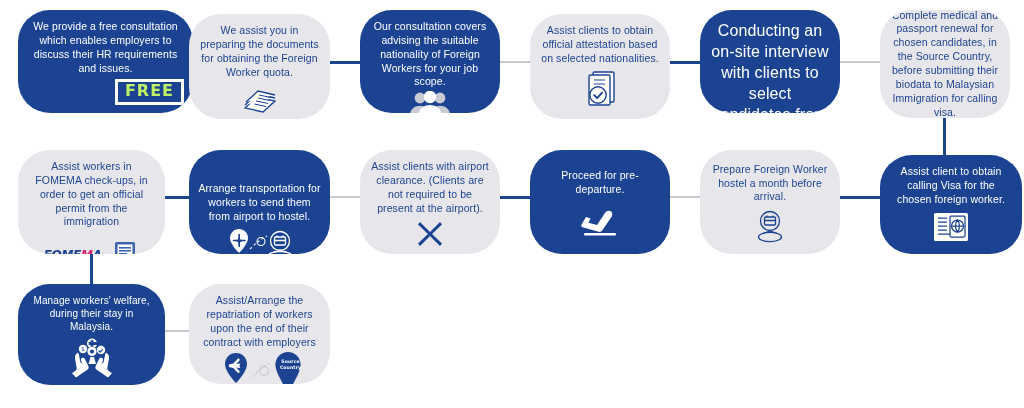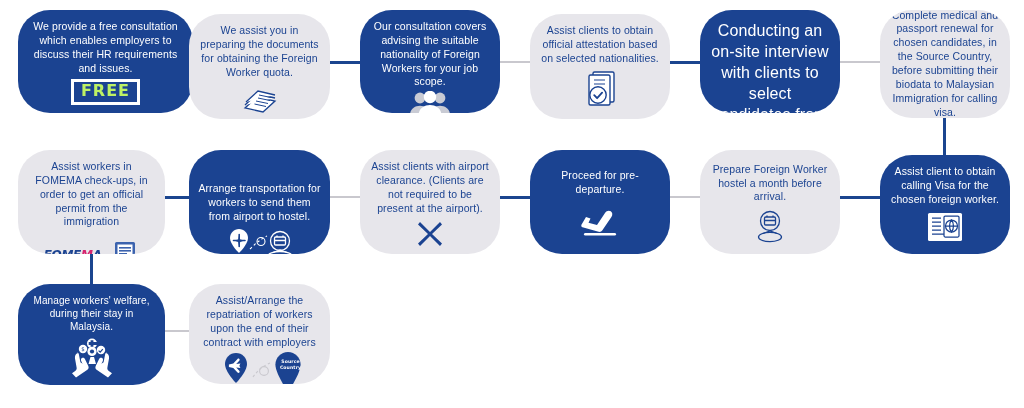--- a/index.html
+++ b/index.html
@@ -92,21 +92,21 @@
   <div class="conn blue" style="left:839px;top:196px;width:42px;height:3px;"></div>
   <div class="conn" style="left:669px;top:196px;width:31px;height:2px;"></div>
   <div class="conn blue" style="left:499px;top:196px;width:31px;height:3px;"></div>
   <div class="conn" style="left:329px;top:196px;width:31px;height:2px;"></div>
   <div class="conn blue" style="left:164px;top:196px;width:26px;height:3px;"></div>
 
   <div class="conn blue" style="left:90px;top:253px;width:3px;height:39px;"></div>
 
   <div class="conn" style="left:164px;top:330px;width:26px;height:2px;"></div>
 
-  <div class="card dark" style="left:18px;top:10px;width:175px;height:103px;">
+  <div class="card dark" style="left:18px;top:10px;width:175px;height:103px;align-items:flex-end;">
     <span class="txt" style="font-size:10.5px;">We provide a free consultation which enables employers to discuss their HR requirements and issues.</span>
     <span class="icon" style="margin-top:4px;">
       <span class="free-badge">FREE</span>
     </span>
   </div>
 
   <div class="card dark" style="left:360px;top:10px;width:140px;height:103px;">
     <span class="txt" style="font-size:10.5px;">Our consultation covers advising the suitable nationality of Foreign Workers for your job scope.</span>
     <span class="icon" style="margin-top:2px;">
       <svg width="46" height="26" viewBox="0 0 46 26">
@@ -240,21 +240,21 @@
       <svg width="36" height="38" viewBox="0 0 36 38" fill="none" stroke="#1B4391" stroke-width="1.3">
         <circle cx="18" cy="14" r="9.5"></circle>
         <rect x="12.5" y="10" width="11" height="8" rx="1.2"></rect>
         <path d="M12.5 13.5h11 M15 10V8.4 M21 10V8.4"></path>
         <ellipse cx="18" cy="30" rx="11.5" ry="4.6"></ellipse>
         <path d="M11 26.5l7-2.6 7 2.6"></path>
       </svg>
     </span>
   </div>
 
-  <div class="card dark" style="left:880px;top:155px;width:130px;height:99px;">
+  <div class="card dark" style="left:880px;top:155px;width:142px;height:99px;">
     <span class="txt" style="font-size:10.5px;">Assist client to obtain calling Visa for the chosen foreign worker.</span>
     <span class="icon" style="margin-top:5px;">
       <svg width="38" height="32" viewBox="0 0 38 32">
         <rect x="2" y="1" width="34" height="28" rx="1.6" fill="#FFFFFF"></rect>
         <g stroke="#1B4391" stroke-width="1.25" fill="none">
           <path d="M6 6h9 M6 10h9 M6 14h9 M6 18h9 M6 22h12"></path>
           <rect x="18" y="4" width="15" height="21" rx="1.2"></rect>
           <circle cx="25.5" cy="14" r="6"></circle>
           <path d="M19.5 14h12 M25.5 8c2.6 2.8 2.6 9.2 0 12 -2.6-2.8-2.6-9.2 0-12z"></path>
         </g>

